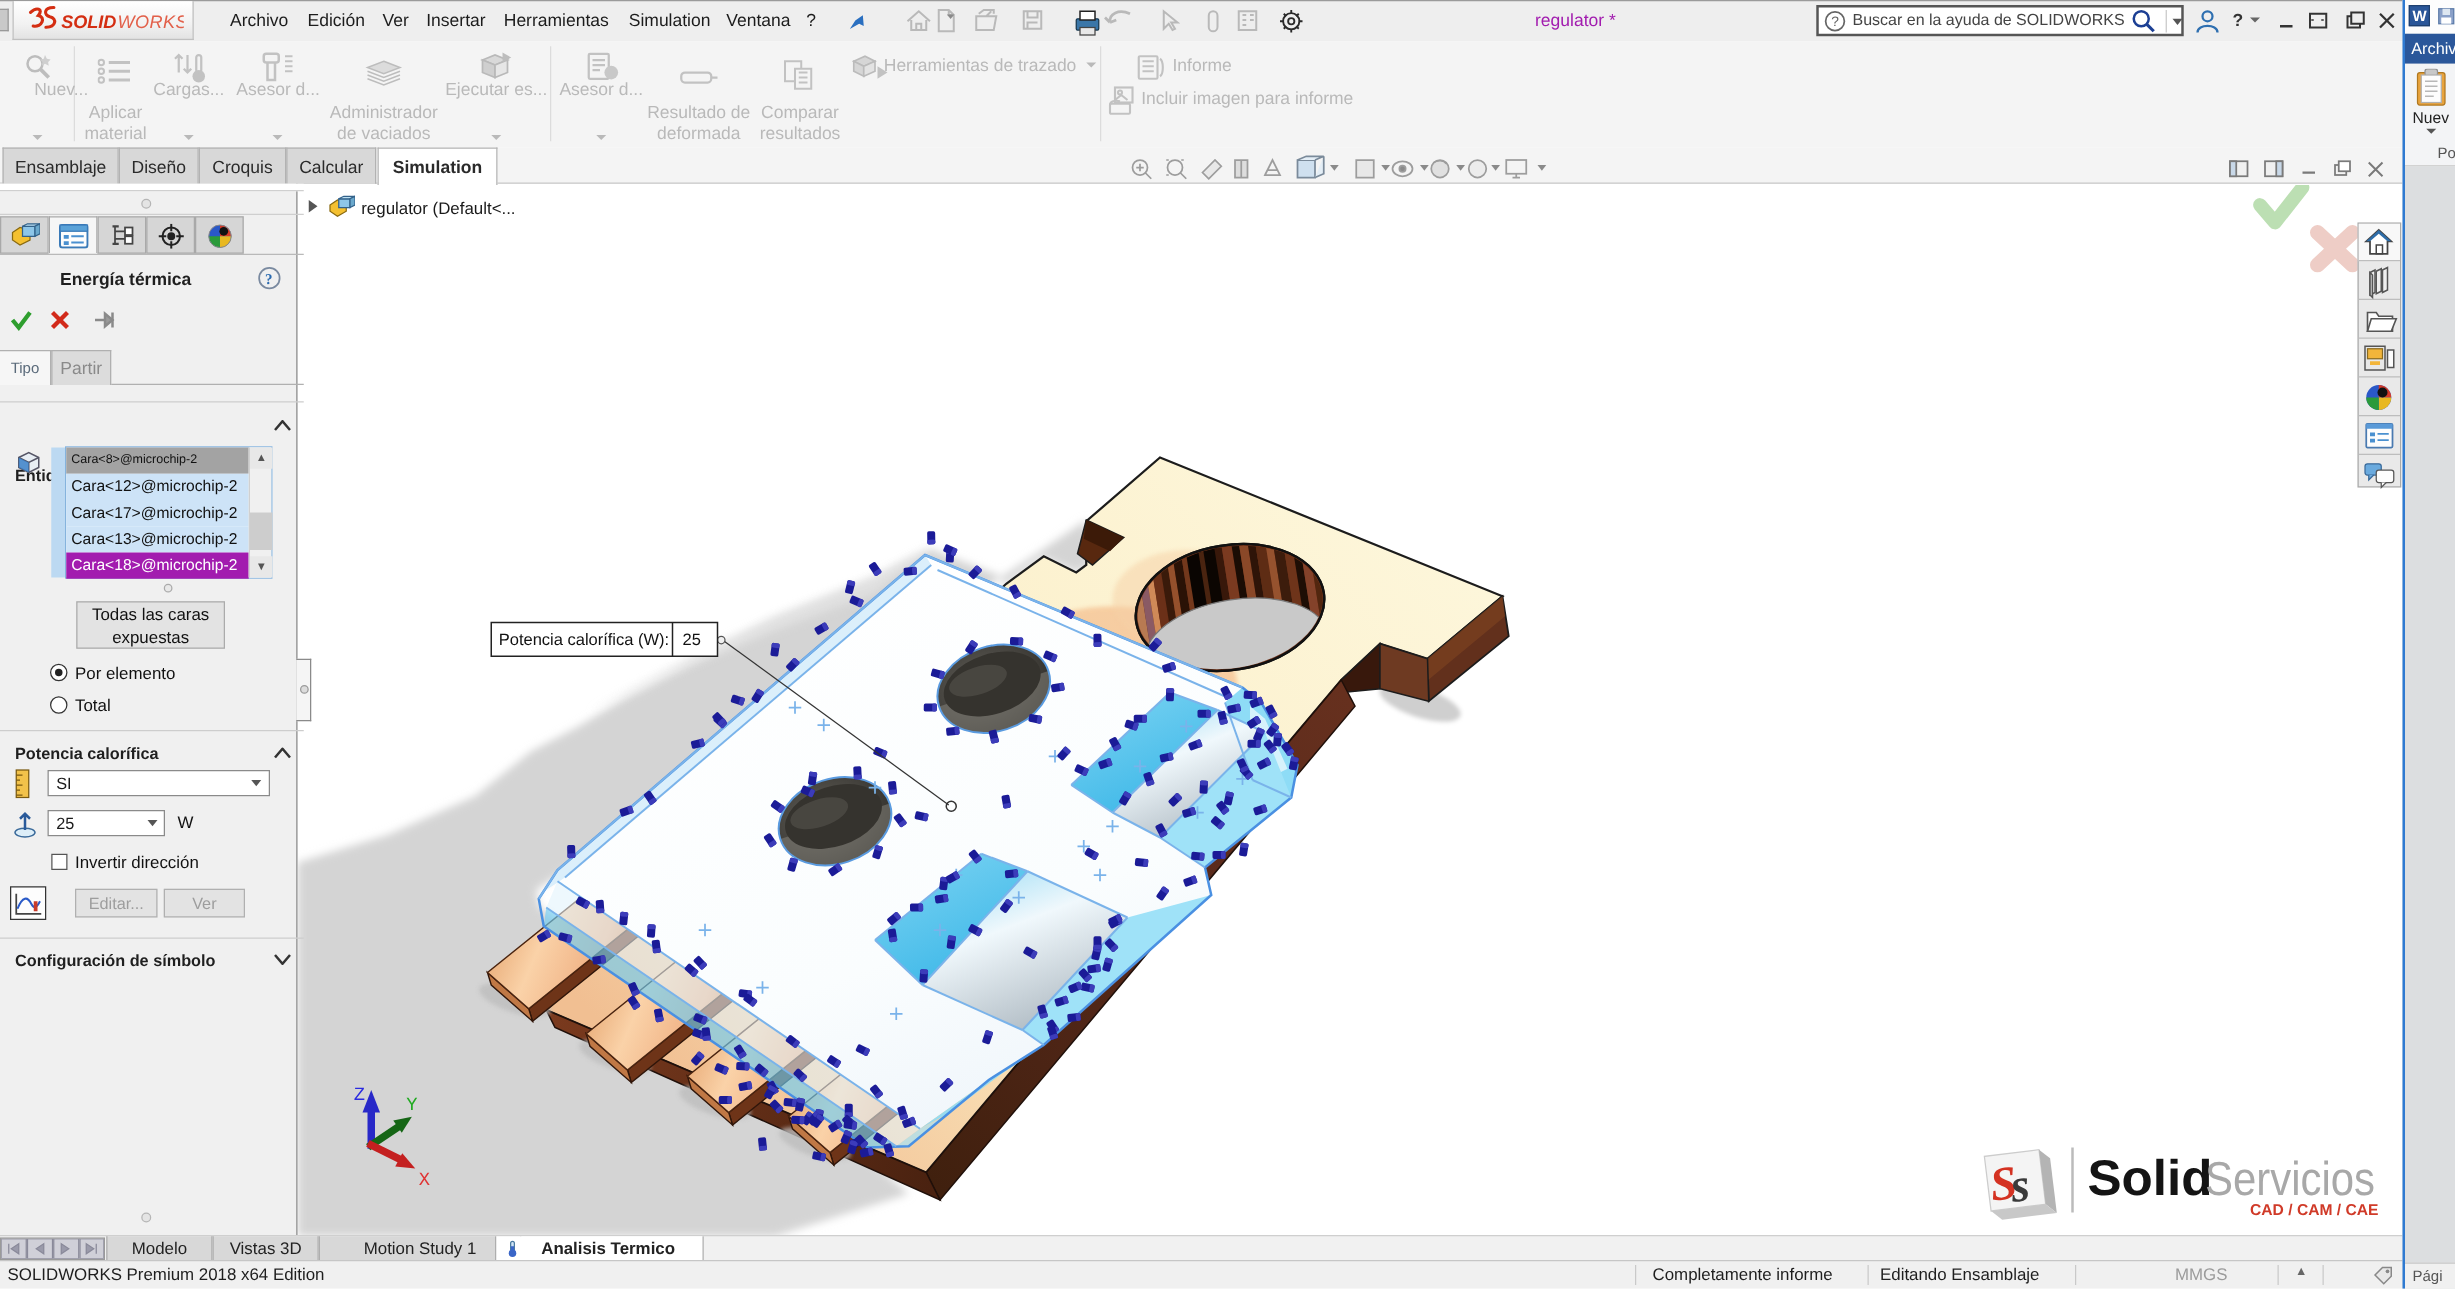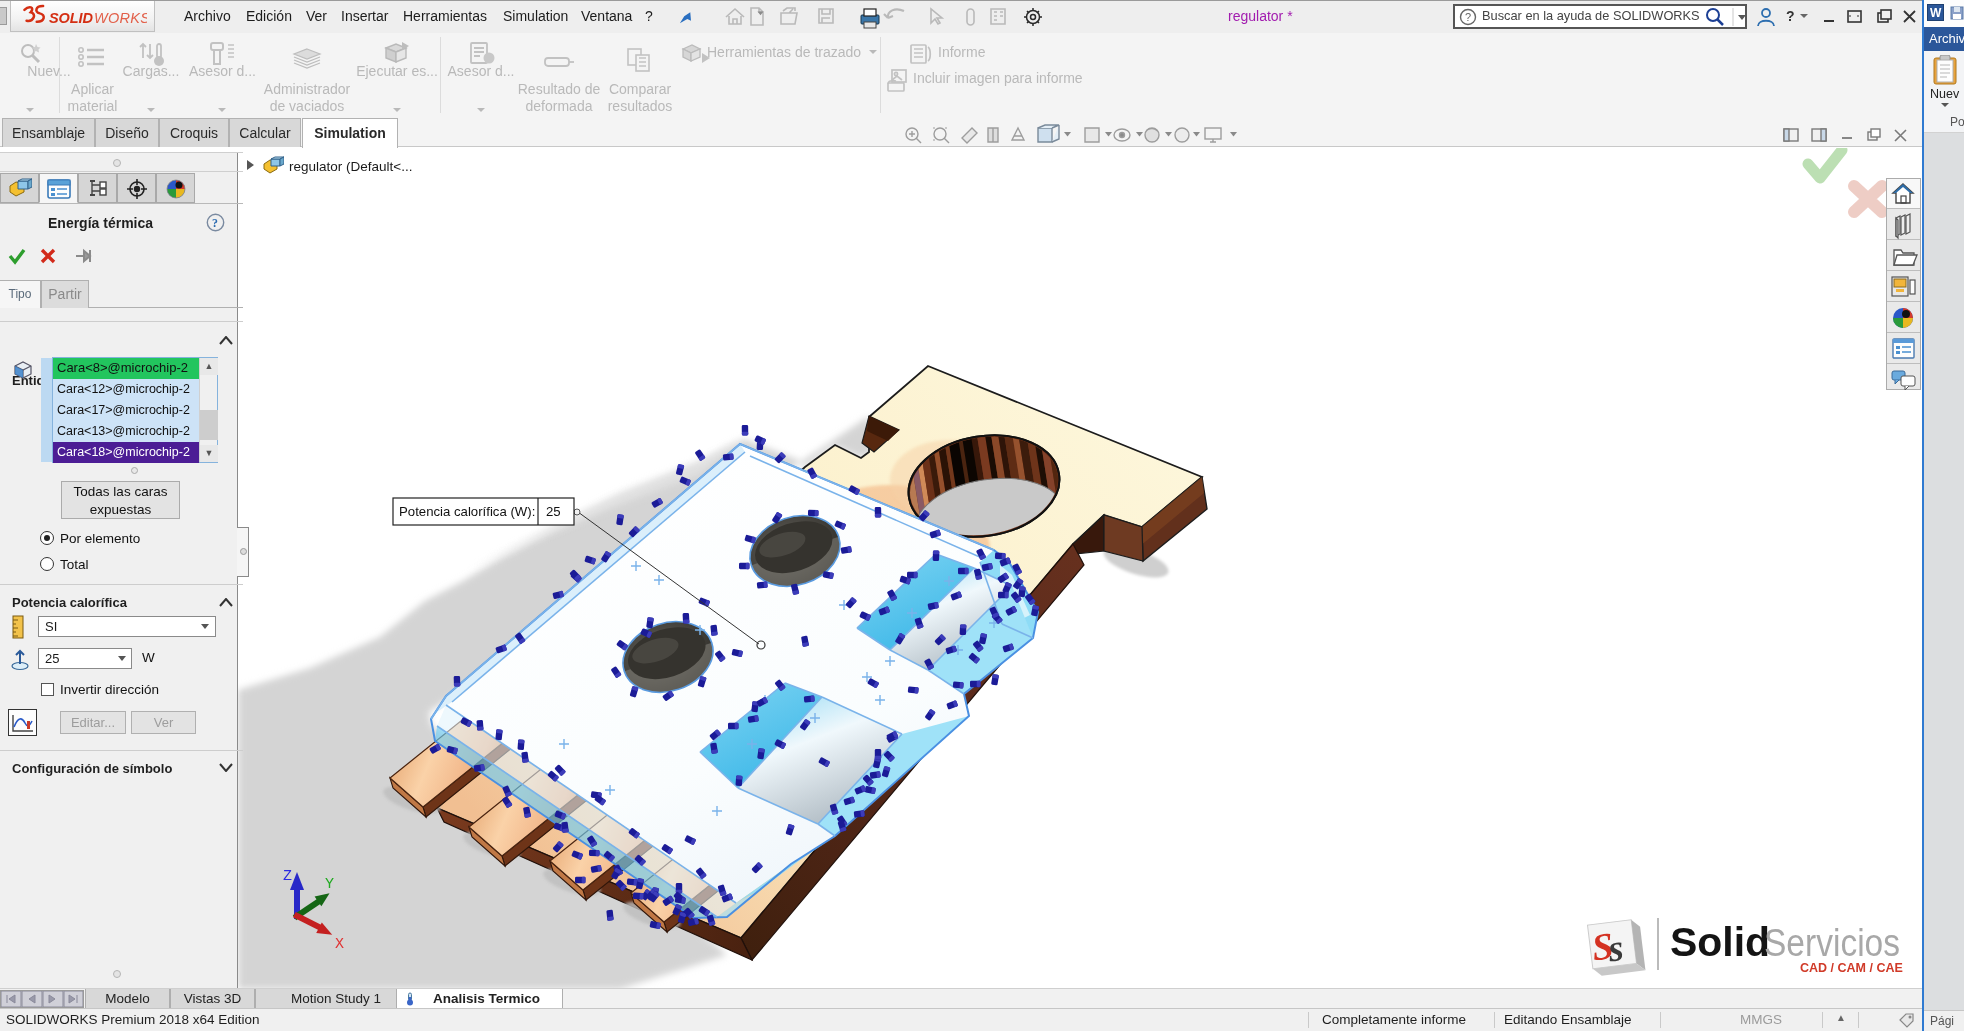--- a/index.html
+++ b/index.html
@@ -1335,25 +1335,25 @@
 
     <svg class="abs" style="left:12px;top:213px;" width="22" height="22" viewBox="0 0 22 22">
       <path d="M3 6 L11 2 L19 6 L19 14 L11 18 L3 14 Z" fill="#e8eef4" stroke="#556" stroke-width="1.2"></path>
       <path d="M3 6 L11 10 L19 6" fill="none" stroke="#556" stroke-width="1.2"></path>
       <path d="M11 10 L11 18" stroke="#556" stroke-width="1.2"></path>
       <path d="M3 6 L11 10 L11 18 L3 14 Z" fill="#3a80c8" opacity="0.85"></path>
     </svg>
     <div class="abs" style="left:41px;top:211px;width:11px;height:104px;background:#bcd9f2;"></div>
 
     <div class="abs" style="left:52px;top:210px;width:166px;height:106px;background:#fff;border:1px solid #85b3dd;">
-      <div style="position:absolute;left:0;top:0;width:146px;height:21px;background:#22c55e;font-size:13px;color:#111;line-height:20px;padding-left:4px;">Cara&lt;8&gt;@microchip-2</div>
+      <div style="position:absolute;left:0;top:0;width:146px;height:21px;background:#a3a3a3;font-size:10px;color:#111;line-height:20px;padding-left:4px;">Cara&lt;8&gt;@microchip-2</div>
       <div style="position:absolute;left:0;top:21px;width:146px;height:21px;background:#cde3f7;font-size:12.5px;color:#111;line-height:20px;padding-left:4px;">Cara&lt;12&gt;@microchip-2</div>
       <div style="position:absolute;left:0;top:42px;width:146px;height:21px;background:#cde3f7;font-size:12.5px;color:#111;line-height:20px;padding-left:4px;">Cara&lt;17&gt;@microchip-2</div>
       <div style="position:absolute;left:0;top:63px;width:146px;height:21px;background:#cde3f7;font-size:12.5px;color:#111;line-height:20px;padding-left:4px;">Cara&lt;13&gt;@microchip-2</div>
-      <div style="position:absolute;left:0;top:84px;width:146px;height:21px;background:#4c1d95;font-size:12.5px;color:#fff;line-height:20px;padding-left:4px;">Cara&lt;18&gt;@microchip-2</div>
+      <div style="position:absolute;left:0;top:84px;width:146px;height:21px;background:#a21caf;font-size:12.5px;color:#fff;line-height:20px;padding-left:4px;">Cara&lt;18&gt;@microchip-2</div>
 
       <div style="position:absolute;right:0;top:0;width:18px;height:104px;background:#f0f0f0;border-left:1px solid #d0d0d0;">
         <div style="position:absolute;top:0;width:18px;height:17px;background:#e8e8e8;text-align:center;font-size:9px;color:#555;line-height:17px;">▲</div>
         <div style="position:absolute;top:52px;width:18px;height:30px;background:#cdcdcd;"></div>
         <div style="position:absolute;bottom:0;width:18px;height:17px;background:#e8e8e8;text-align:center;font-size:9px;color:#555;line-height:17px;">▼</div>
       </div>
     </div>
     <div class="abs" style="left:131px;top:320px;width:7px;height:7px;border-radius:50%;background:#e8e8e8;border:1px solid #aaa;"></div>
 
     <div class="abs" style="left:61px;top:334px;width:119px;height:38px;background:#e3e3e3;border:1px solid #ababab;font-size:13.5px;color:#111;text-align:center;line-height:18px;padding-top:1px;">Todas las caras<br>expuestas</div>

